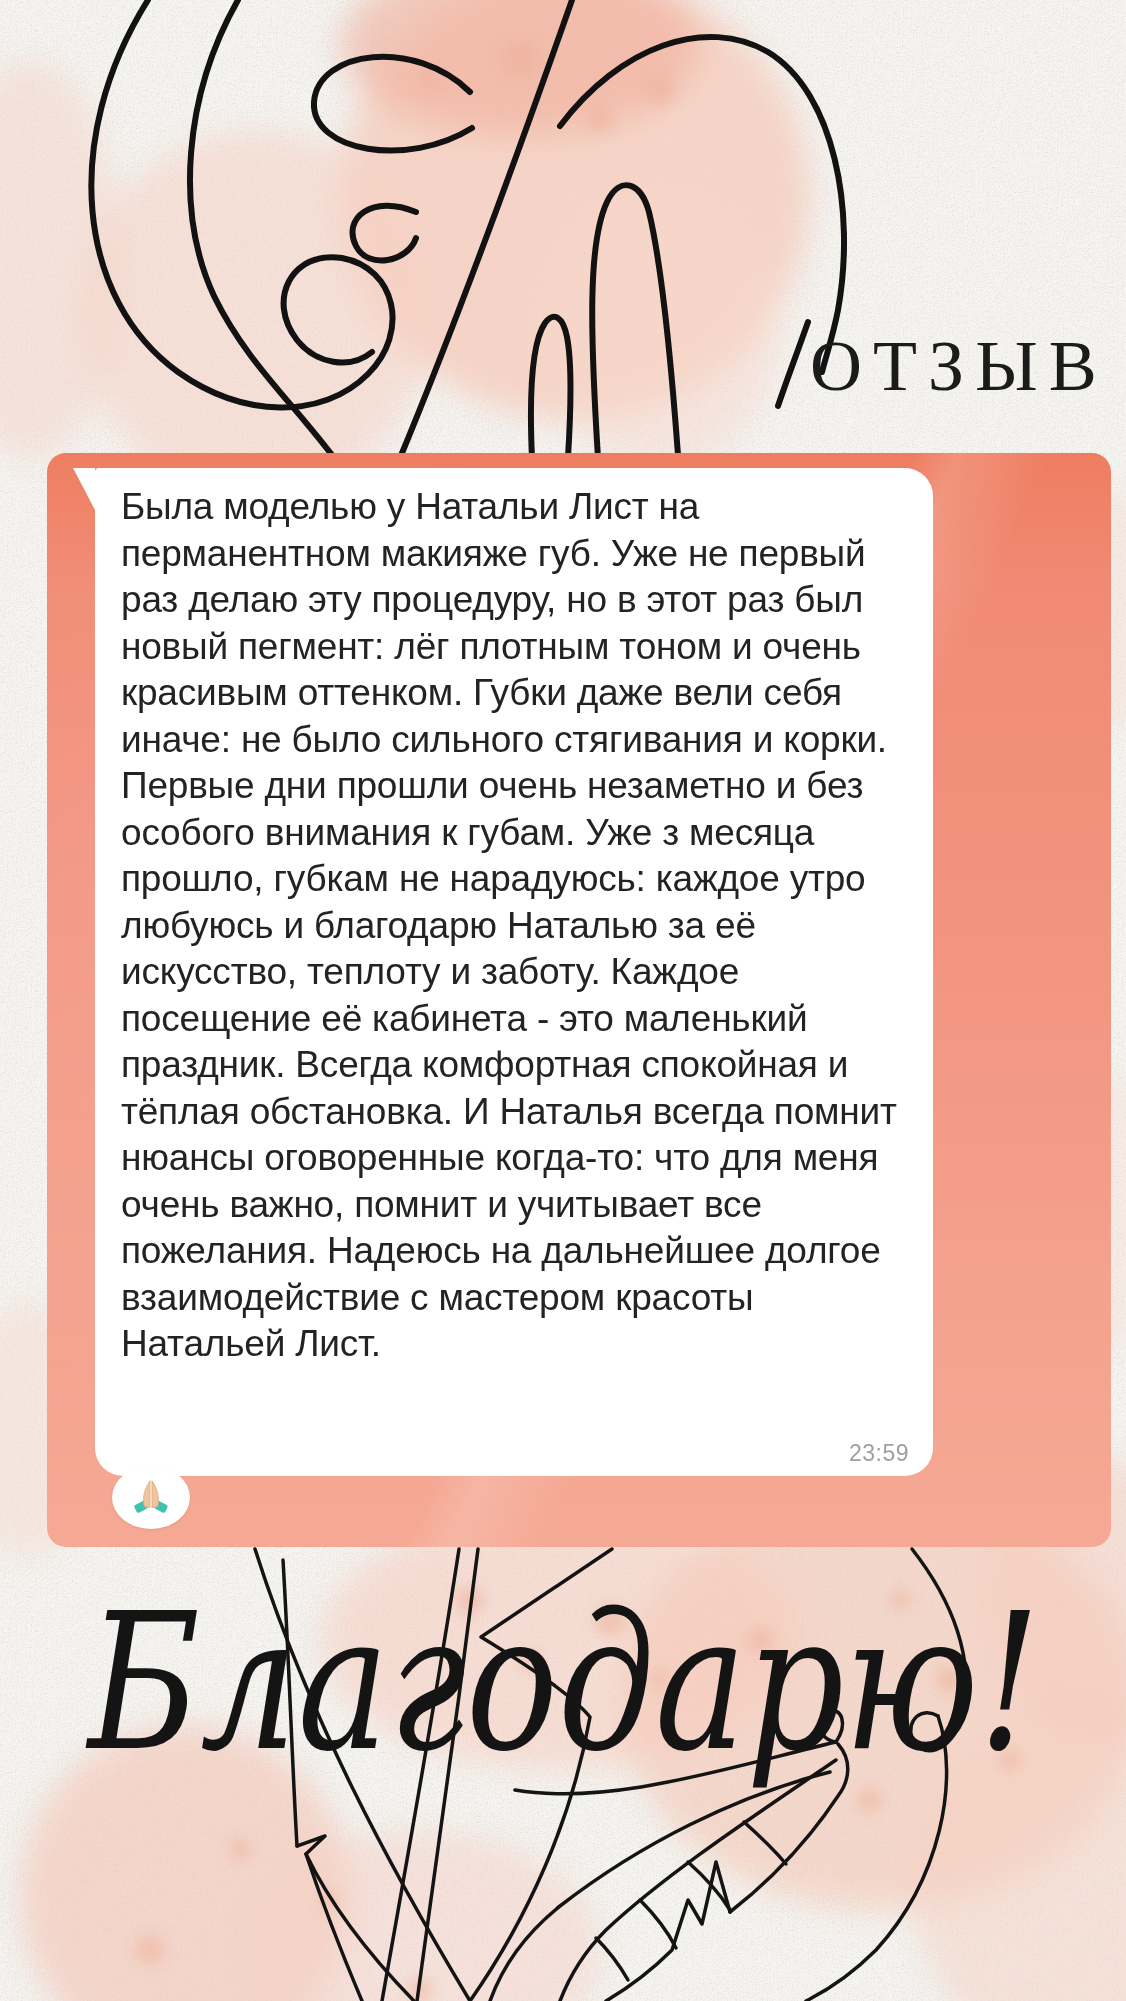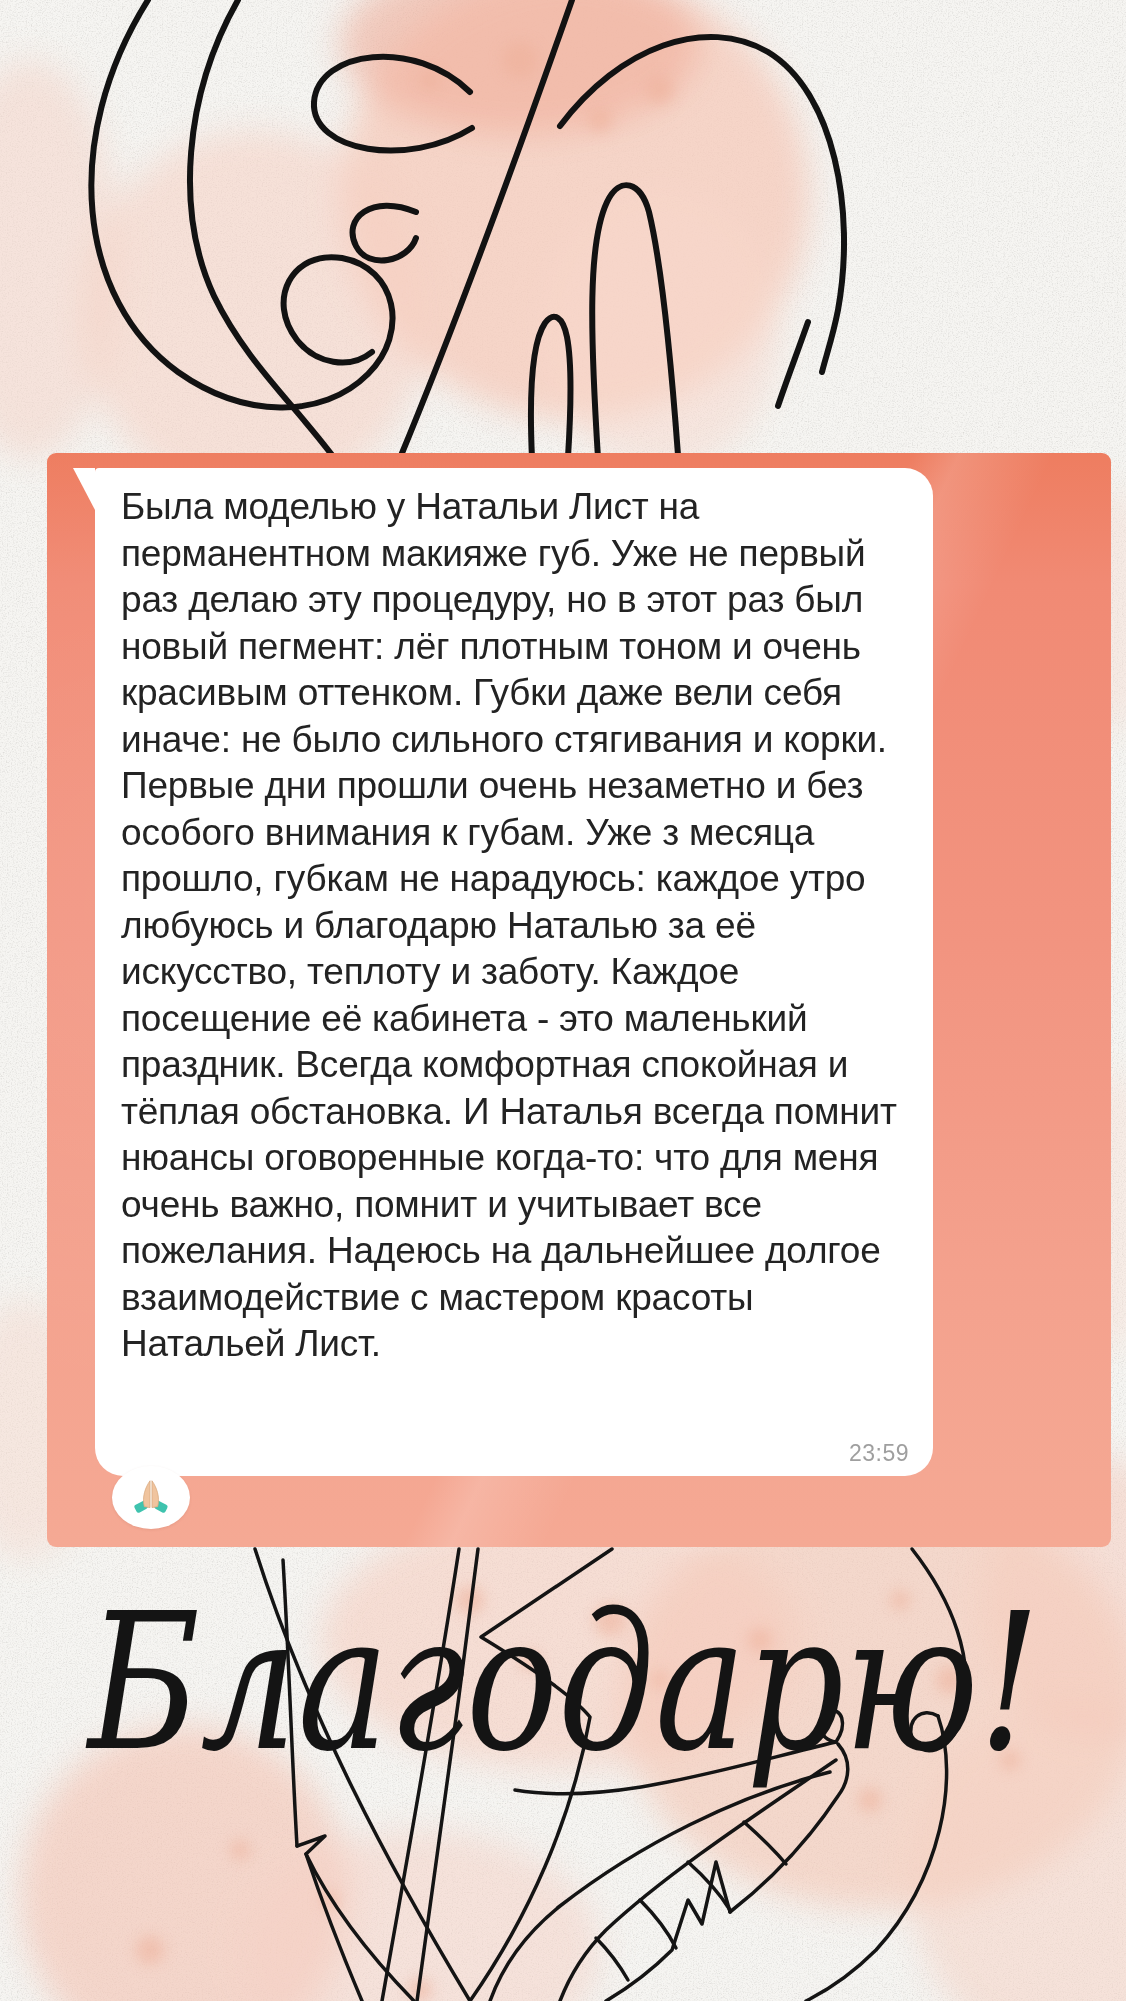--- a/index.html
+++ b/index.html
@@ -8,21 +8,21 @@
     background:#f6f5f2;font-family:"Liberation Sans",sans-serif;
   }
   .art{position:absolute;left:0;top:0;z-index:0;}
   .story-title{
     position:absolute;left:810px;top:330px;z-index:2;
     font-family:"Liberation Serif",serif;font-size:72px;line-height:1;
     letter-spacing:11px;color:#1b1b1b;white-space:nowrap;
   }
   .card{
     position:absolute;left:47px;top:453px;width:1064px;height:1094px;z-index:3;
-    border-radius:9px;
+    border-radius:19px;
     background-image:
       radial-gradient(ellipse at 18% 42%, rgba(255,255,255,.10), rgba(255,255,255,0) 55%),
       linear-gradient(115deg, transparent 55%, rgba(255,255,255,.16) 58%, transparent 64%),
       linear-gradient(180deg,#ee7d60 0%,#f18a74 12%,#f29480 45%,#f4a18d 75%,#f5a994 100%);
   }
   .bubble{
     position:absolute;left:48px;top:15px;width:838px;height:1008px;
     background:#ffffff;border-radius:4px 28px 28px 28px;
   }
   .tail{
@@ -134,20 +134,21 @@
       <path d="M 688,1862 C 706,1878 720,1894 730,1910"></path>
       <path d="M 640,1900 C 656,1916 668,1932 676,1948"></path>
       <path d="M 596,1938 C 610,1952 620,1966 628,1980"></path>
       <path d="M 912,1549 C 952,1600 976,1660 962,1716 C 952,1754 920,1760 912,1738 C 906,1720 922,1706 938,1716"></path>
       <path d="M 938,1716 C 960,1780 940,1880 876,1950 C 850,1976 824,1992 806,2001"></path>
     </g>
 
     <text x="88" y="1748" font-size="190" font-style="italic" font-family="&quot;DejaVu Serif&quot;, serif" fill="#141414" textLength="952" lengthAdjust="spacingAndGlyphs">Благодарю!</text>
   </svg>
 
+  <div class="story-title">ОТЗЫВ</div>
 
   <div class="card">
     <div class="bubble">
       <div class="tail"></div>
       <p class="msg">Была моделью у Натальи Лист на перманентном макияже губ. Уже не первый раз делаю эту процедуру, но в этот раз был новый пегмент: лёг плотным тоном и очень красивым оттенком. Губки даже вели себя иначе: не было сильного стягивания и корки. Первые дни прошли очень незаметно и без особого внимания к губам. Уже з месяца прошло, губкам не нарадуюсь: каждое утро любуюсь и благодарю Наталью за её искусство, теплоту и заботу. Каждое посещение её кабинета - это маленький праздник. Всегда комфортная спокойная и тёплая обстановка. И Наталья всегда помнит нюансы оговоренные когда-то: что для меня очень важно, помнит и учитывает все пожелания. Надеюсь на дальнейшее долгое взаимодействие с мастером красоты Натальей Лист.</p>
       <span class="time">23:59</span>
     </div>
     <div class="reaction">
       <svg viewBox="0 0 48 48" width="46" height="46">
         <rect x="7" y="29" width="13" height="9" rx="2.5" fill="#3fc3ae" transform="rotate(-28 13 33)"></rect>

